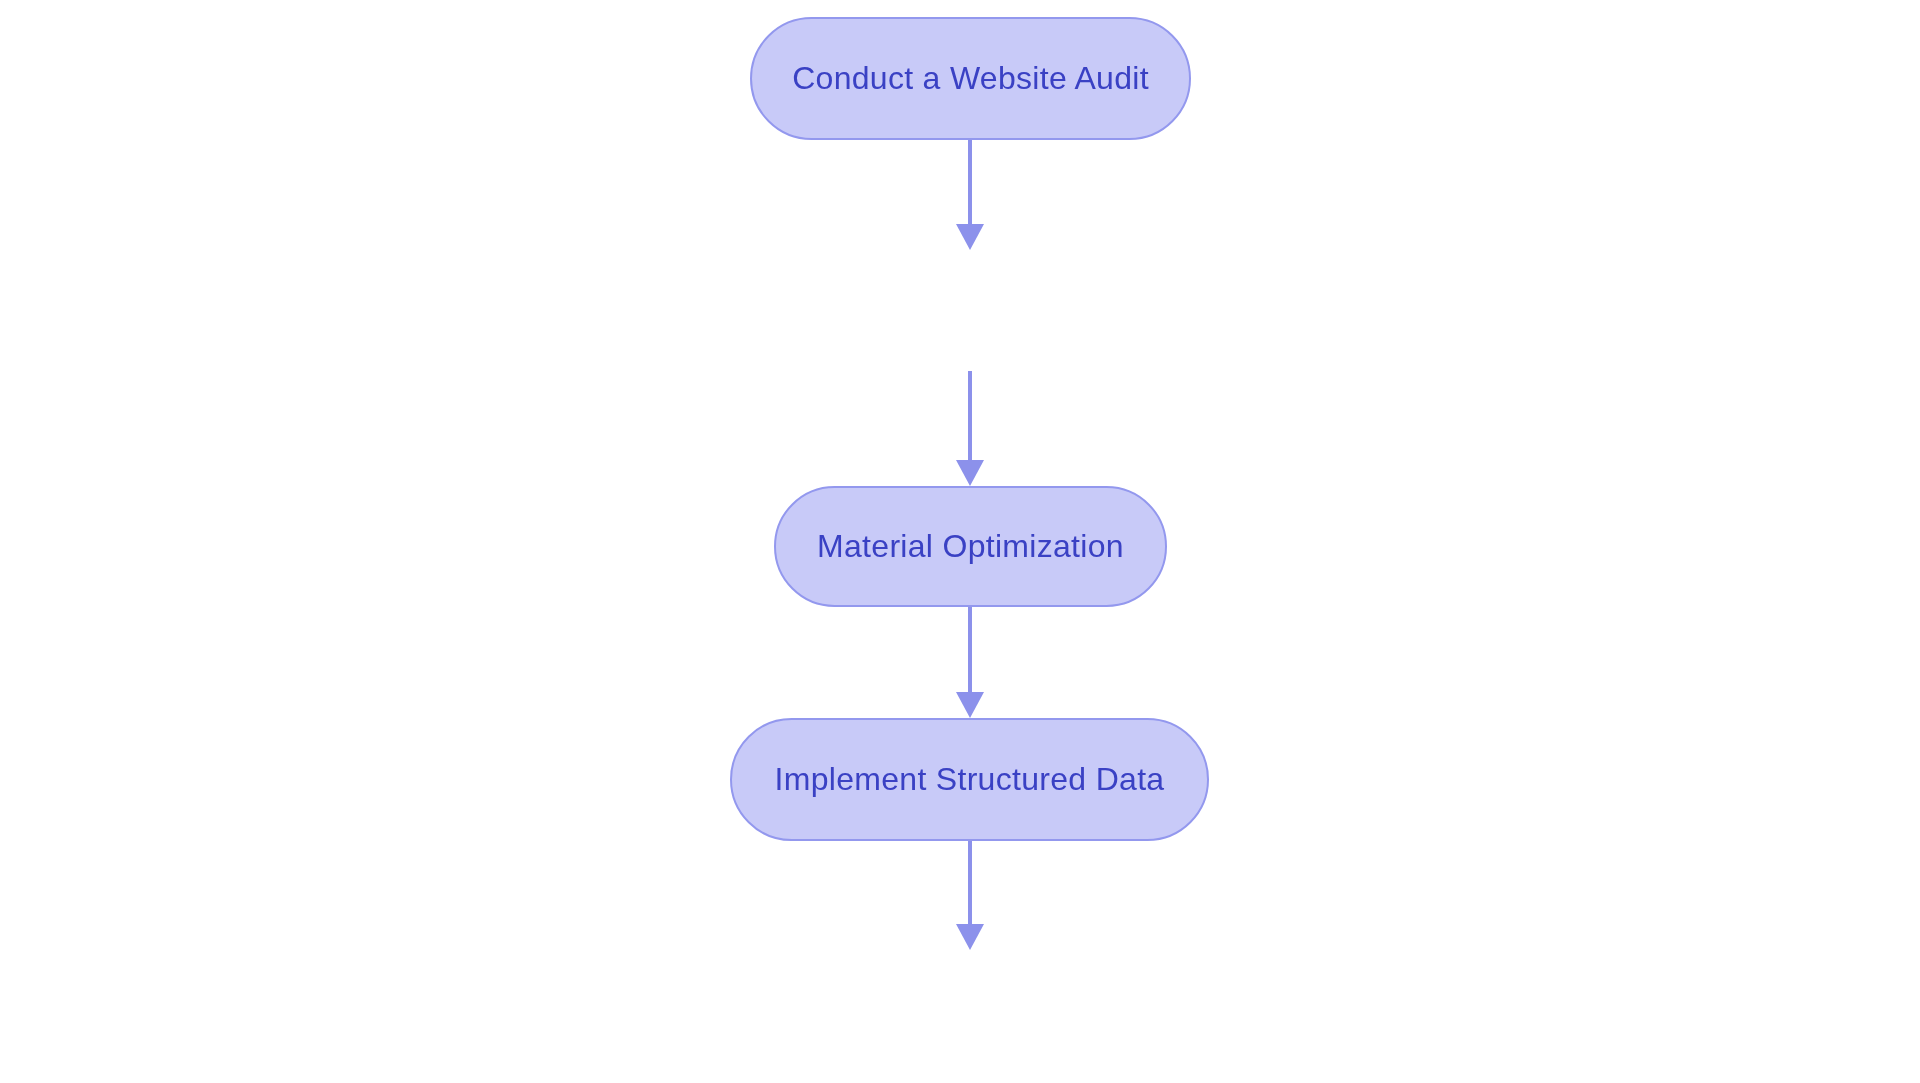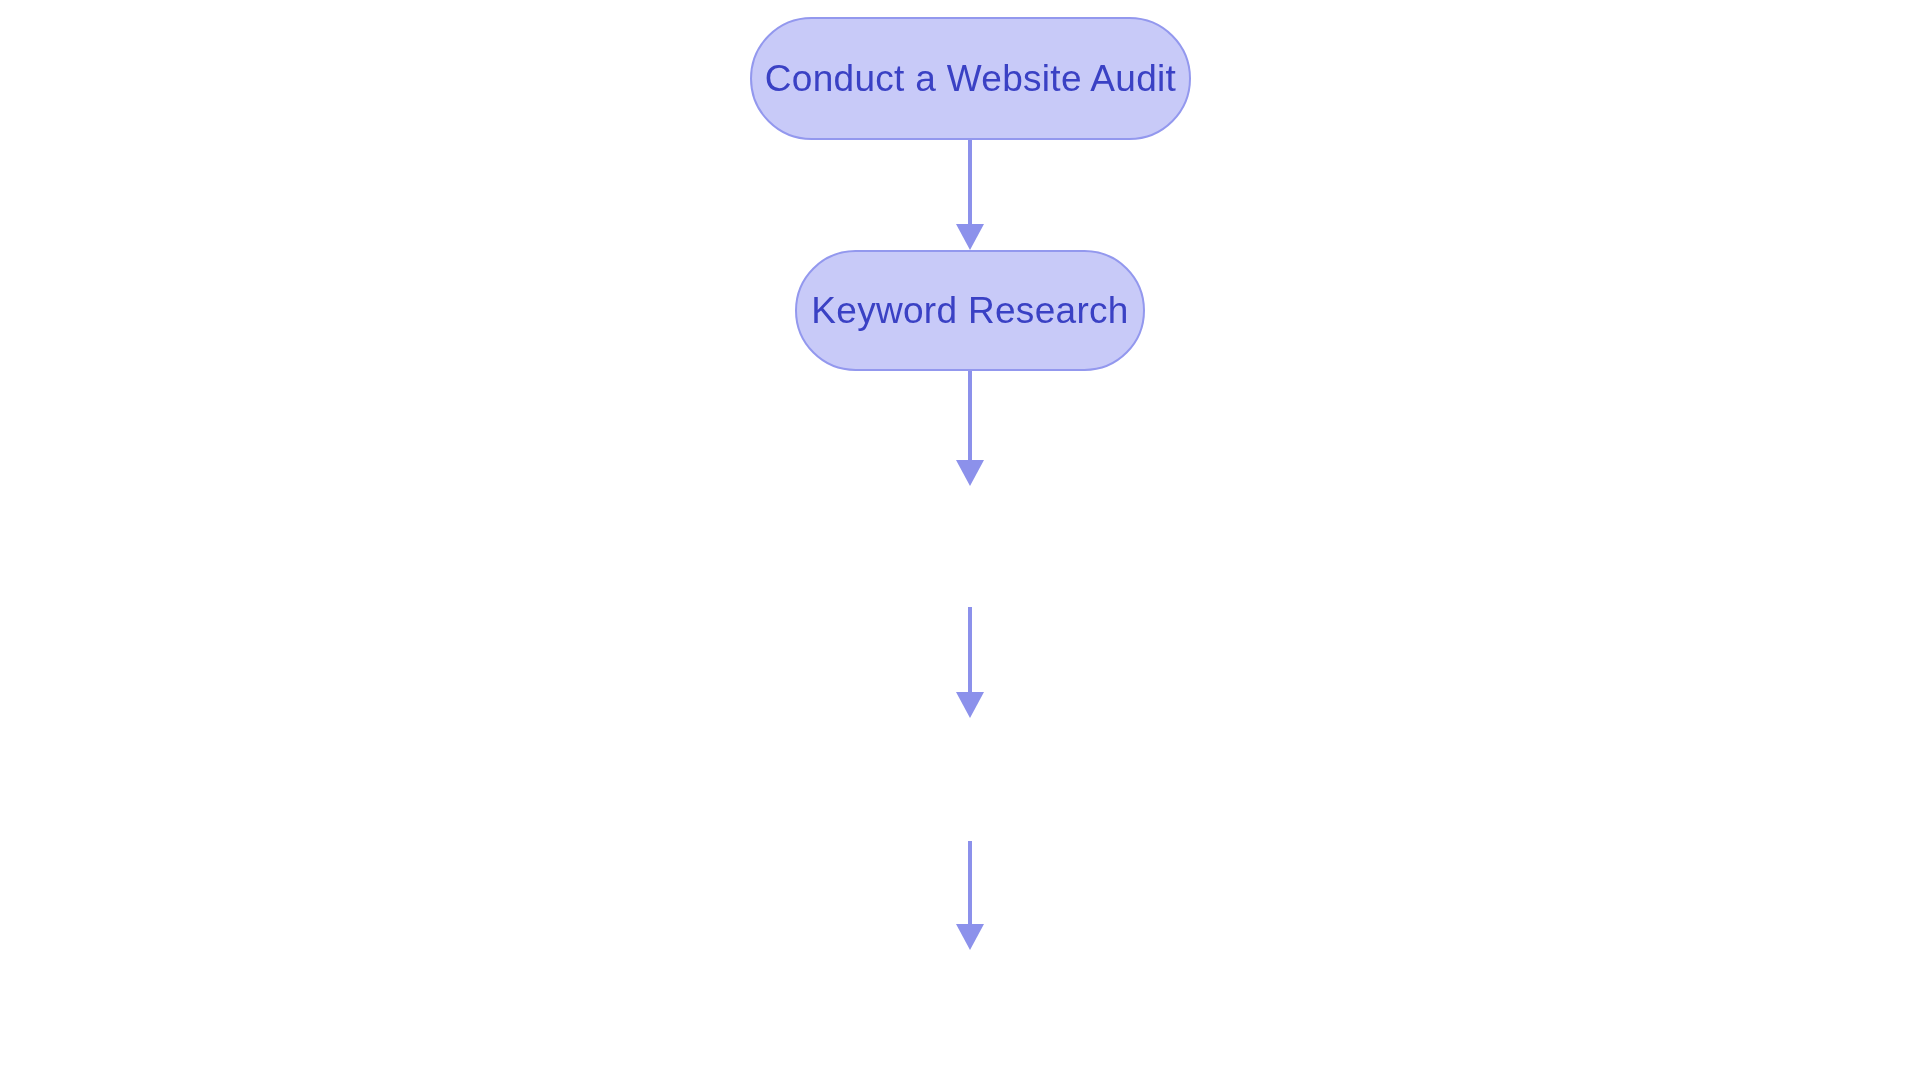--- a/index.html
+++ b/index.html
@@ -16,21 +16,21 @@
   }
   .canvas{position:relative;width:1920px;height:1083px;background:#ffffff;}
 
   .node{
     position:absolute;
     display:flex;align-items:center;justify-content:center;
     background:var(--node-fill);
     border:2px solid var(--node-stroke);
     border-radius:70px;
     color:var(--node-text);
-    font-size:37px;
+    font-size:32px;
     font-weight:400;
     letter-spacing:0.3px;
     text-align:center;
     white-space:nowrap;
   }
   .n1{left:750px;top:17px;width:441px;height:123px;}
   .n2{left:795px;top:250px;width:350px;height:121px;}
   .n3{left:774px;top:486px;width:393px;height:121px;}
   .n4{left:730px;top:718px;width:479px;height:123px;}
   .n5{left:795px;top:950px;width:350px;height:122px;}
@@ -58,35 +58,38 @@
 
   <div class="node n1">
     <span>Conduct a Website Audit</span>
   </div>
 
   <div class="arrow a1">
     <div class="line"></div>
     <div class="head"></div>
   </div>
 
-  <div class="node n2">
-    <span>Keyword Research</span>
-  </div>
 
   <div class="arrow a2">
     <div class="line"></div>
     <div class="head"></div>
   </div>
 
+  <div class="node n3">
+    <span>Material Optimization</span>
+  </div>
 
   <div class="arrow a3">
     <div class="line"></div>
     <div class="head"></div>
   </div>
 
+  <div class="node n4">
+    <span>Implement Structured Data</span>
+  </div>
 
   <div class="arrow a4">
     <div class="line"></div>
     <div class="head"></div>
   </div>
 
 
 </div>
 
 </body></html>

